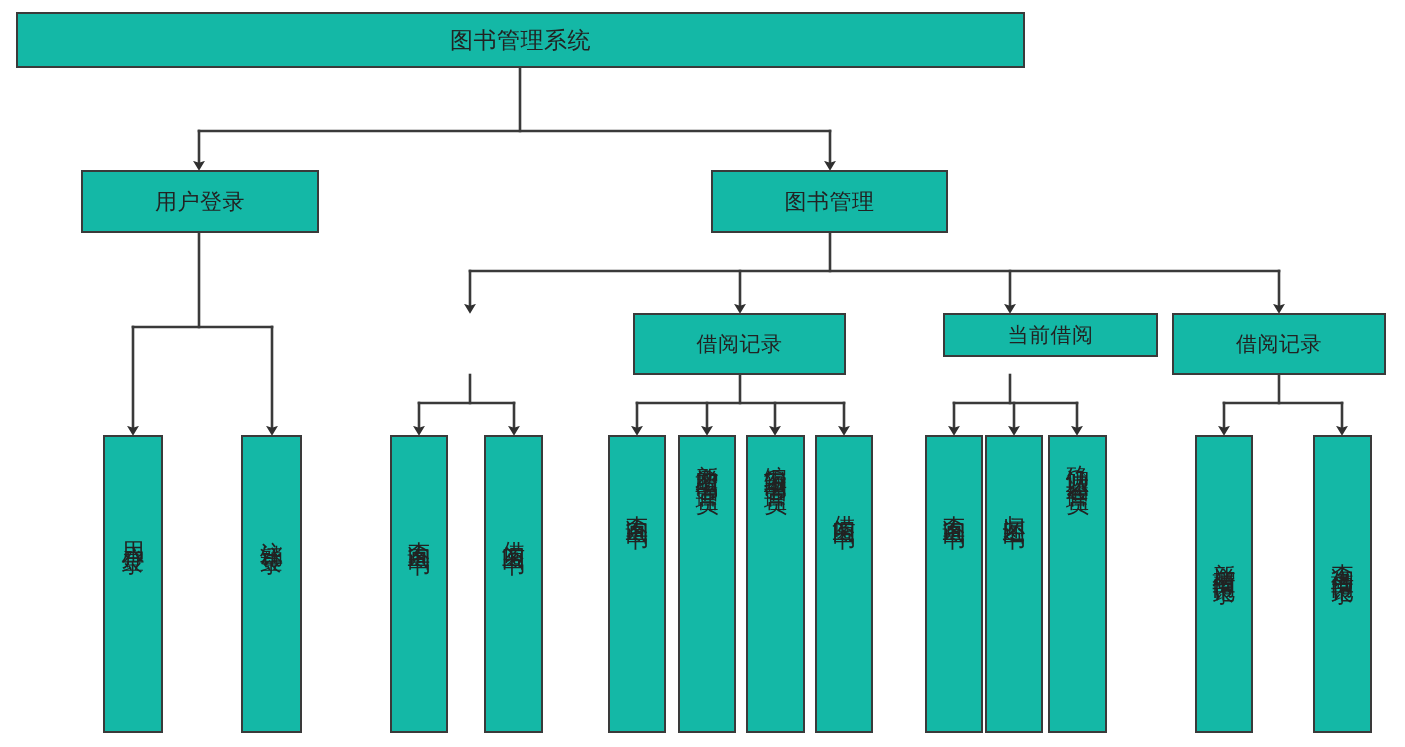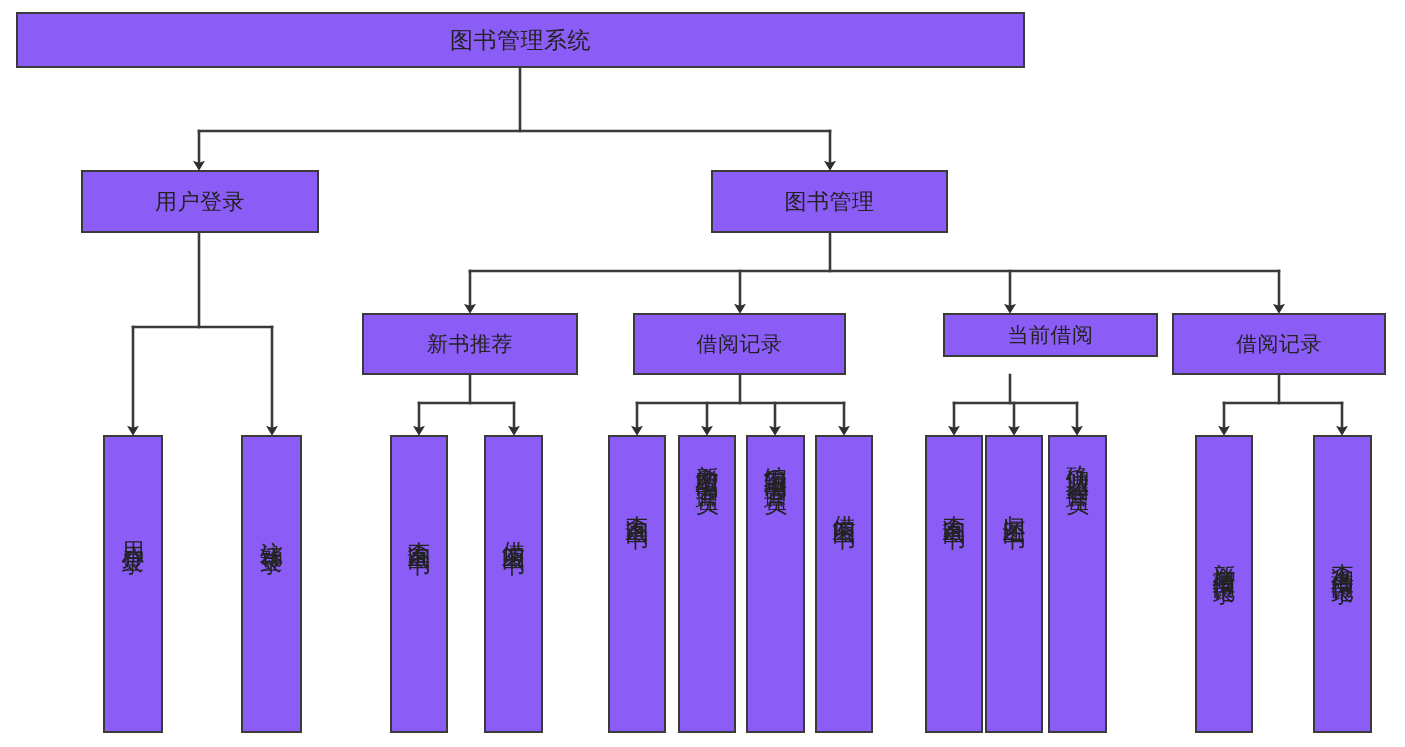--- a/index.html
+++ b/index.html
@@ -21,21 +21,21 @@
     position: absolute;
     left: 0;
     top: 0;
     width: 1405px;
     height: 747px;
     pointer-events: none;
   }
   .node {
     position: absolute;
     box-sizing: border-box;
-    background: #8b5cf6;
+    background: #14b8a6;
     border: 2.5px solid #3a3a3a;
     display: flex;
     align-items: center;
     justify-content: center;
   }
   .node .lbl {
     color: #222222;
     font-size: 22px;
     line-height: 1.08;
     letter-spacing: 0.5px;
@@ -137,23 +137,20 @@
   </div>
 
   <div class="node lvl2" style="left:81px; top:170px; width:238px; height:63px;">
     <span class="lbl">用户登录</span>
   </div>
 
   <div class="node lvl2" style="left:711px; top:170px; width:237px; height:63px;">
     <span class="lbl">图书管理</span>
   </div>
 
-  <div class="node lvl3" style="left:362px; top:313px; width:216px; height:62px;">
-    <span class="lbl">新书推荐</span>
-  </div>
 
   <div class="node lvl3" style="left:633px; top:313px; width:213px; height:62px;">
     <span class="lbl">借阅记录</span>
   </div>
 
   <div class="node lvl3" style="left:903px; top:313px; width:215px; height:44px;margin-left:40px;">
     <span class="lbl">当前借阅</span>
   </div>
 
   <div class="node lvl3" style="left:1172px; top:313px; width:214px; height:62px;">

